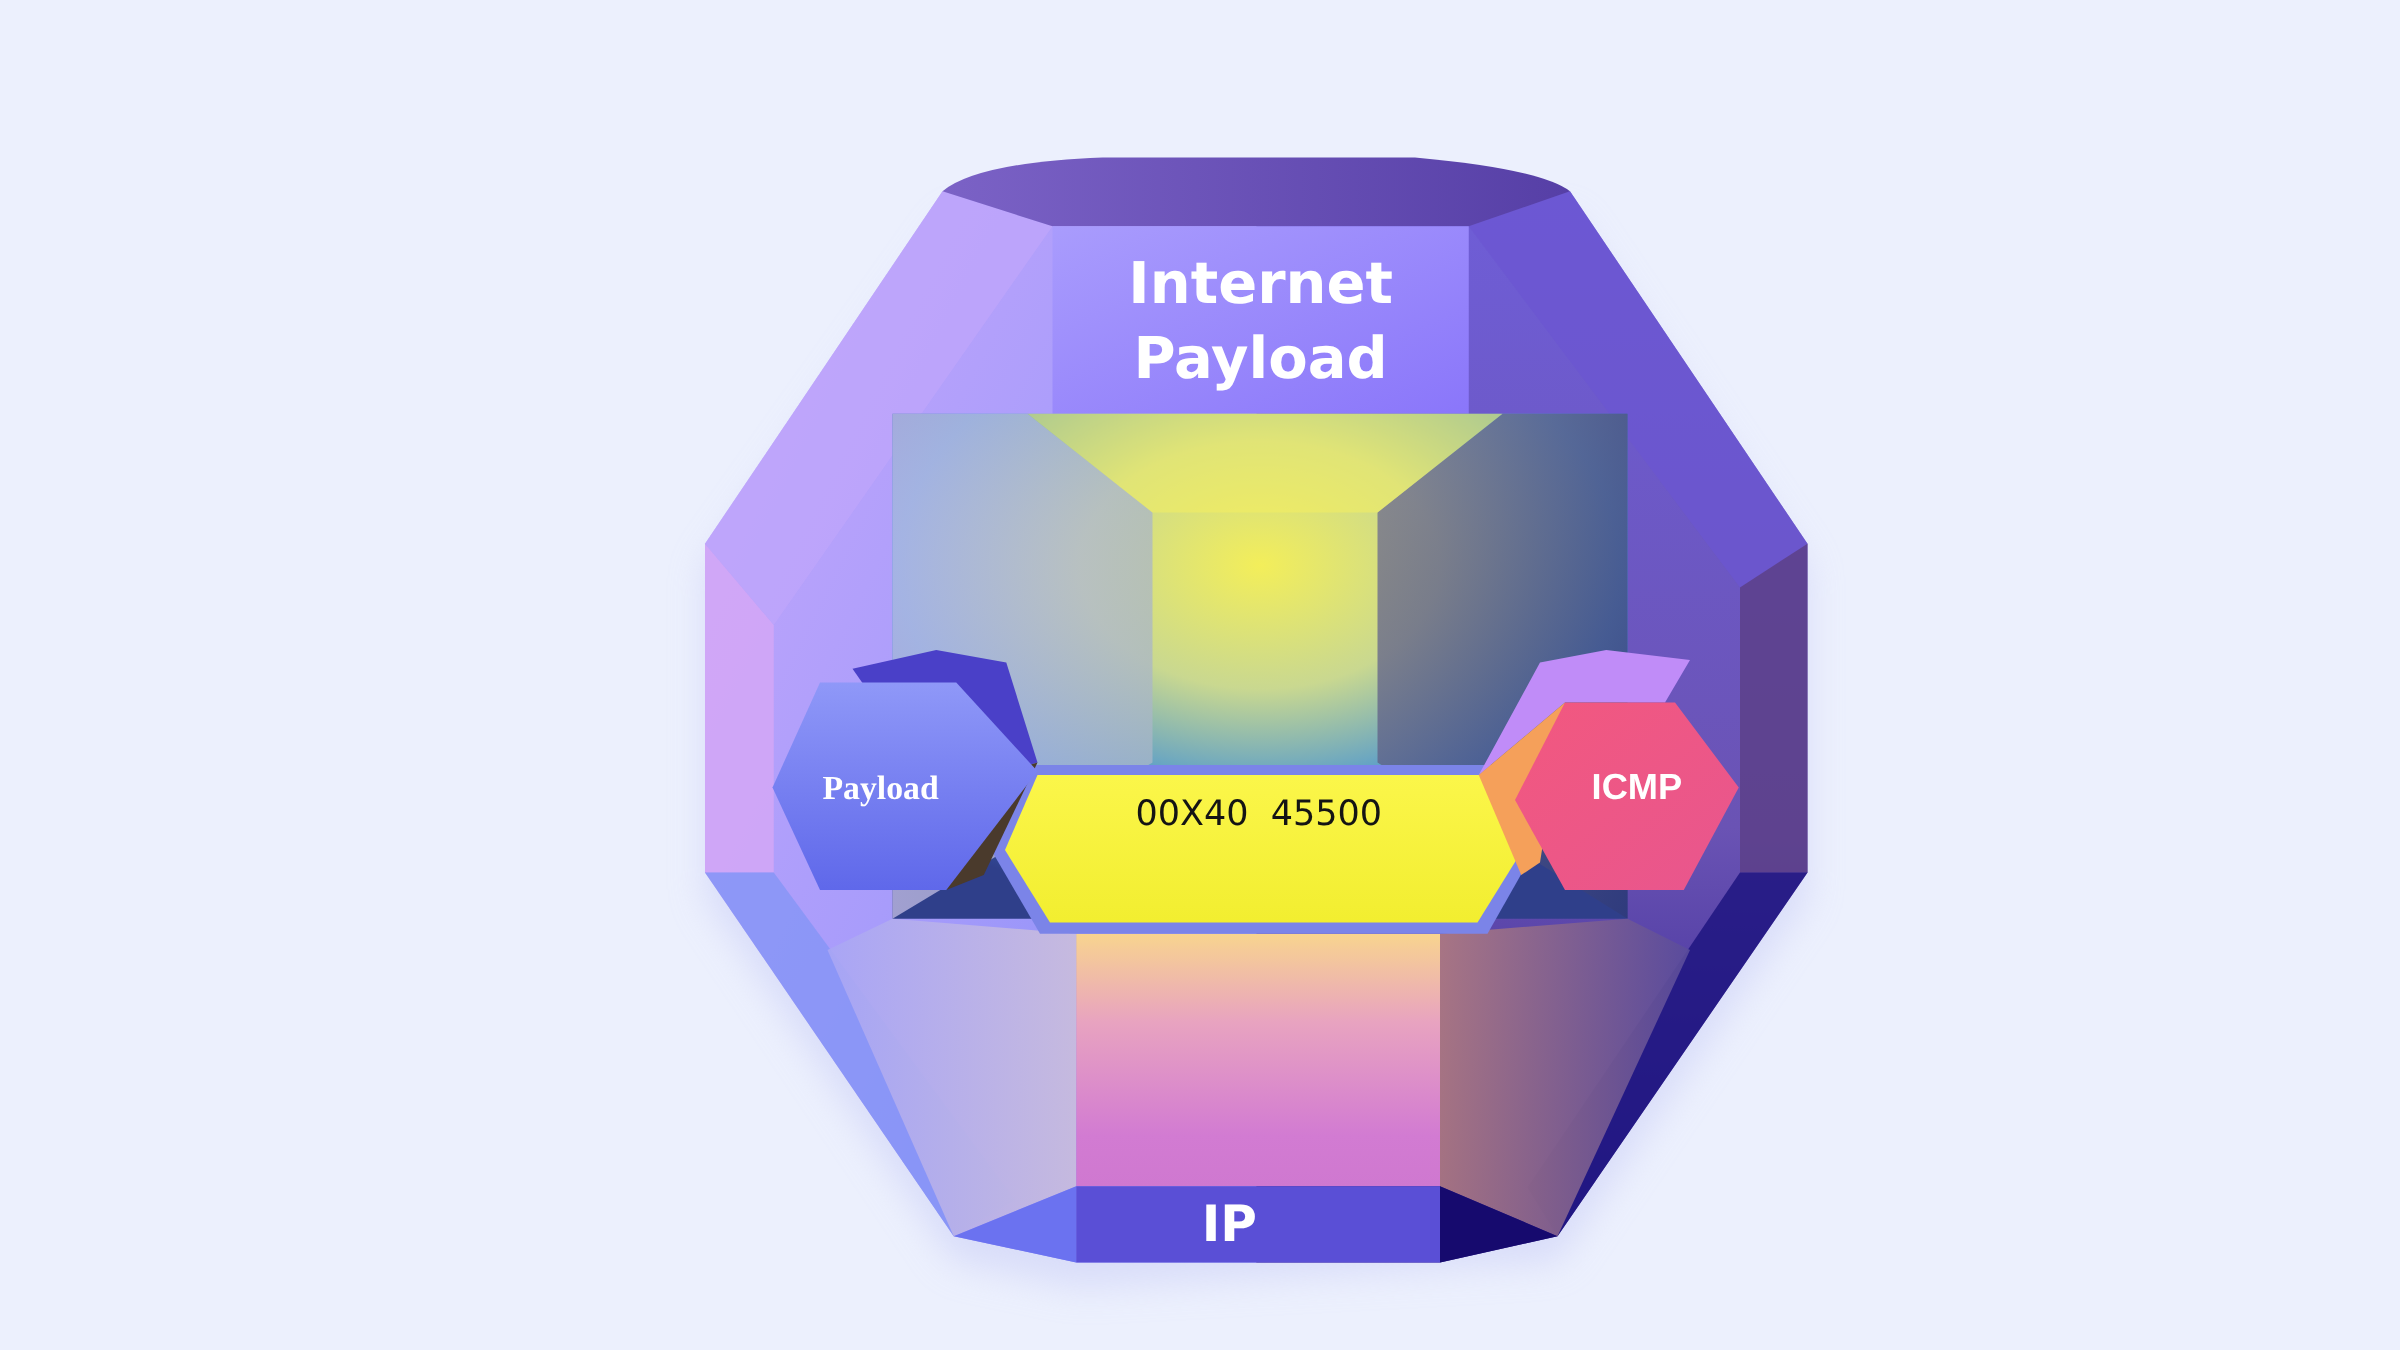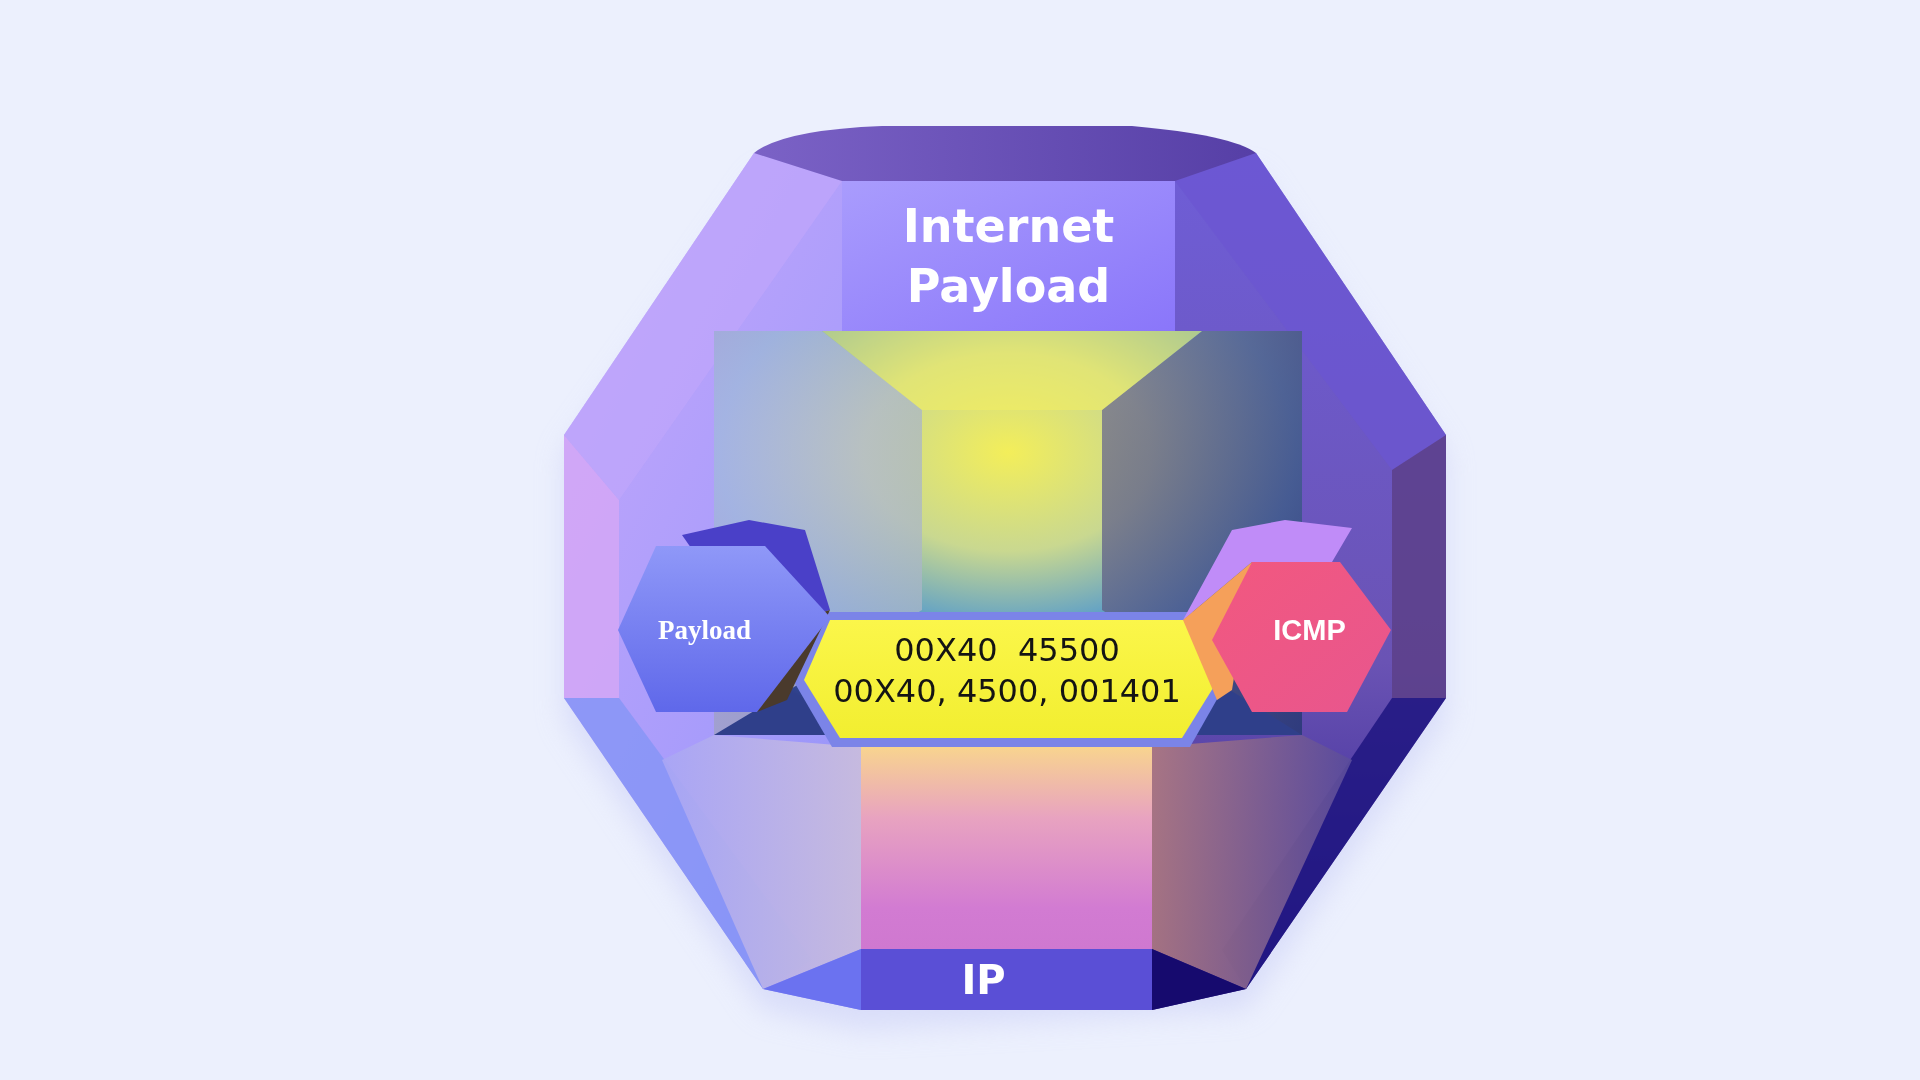--- a/index.html
+++ b/index.html
@@ -16,21 +16,21 @@
   }
   .title-label { left: 820px; top: 181px; width: 333px; height: 150px; font-size: 46px; line-height: 60px; flex-direction: column; }
   .title-label span { display: block; }
   .hex-data-upper {
     position: absolute; left: 840px; top: 490px; width: 300px; height: 100px;
     color: #141414; font-size: 33px; line-height: 41px; text-align: center;
     font-family: "DejaVu Sans", sans-serif;
   }
   .hex-data-lower {
     position: absolute; left: 790px; top: 630px; width: 390px; height: 100px;
-    color: #141414; font-size: 32px; line-height: 41px; text-align: center;
+    color: #141414; font-size: 28px; line-height: 41px; text-align: center;
     font-family: "DejaVu Sans", sans-serif;
   }
   .hex-data-upper span, .hex-data-lower span { display: block; }
   .payload-label { left: 600px; top: 600px; width: 165px; height: 60px; font-size: 27px; font-family: Liberation Serif, serif; }
   .icmp-label { left: 1205px; top: 600px; width: 165px; height: 60px; font-size: 29px; font-family: "Liberation Sans", sans-serif; }
   .ip-label { left: 839px; top: 950px; width: 245px; height: 60px; font-size: 40px; }
 </style>
 </head>
 <body>
 
@@ -146,19 +146,18 @@
   </svg>
 
   <div class="label title-label">
     <span>Internet</span>
     <span>Payload</span>
   </div>
 
 
   <div class="hex-data-lower">
     <span style="white-space:pre;">00X40  45500</span>
-    <span>00X40, 4500, 001401</span>
   </div>
 
   <div class="label payload-label">Payload</div>
   <div class="label icmp-label">ICMP</div>
   <div class="label ip-label">IP</div>
 </div>
 
 </body></html>

